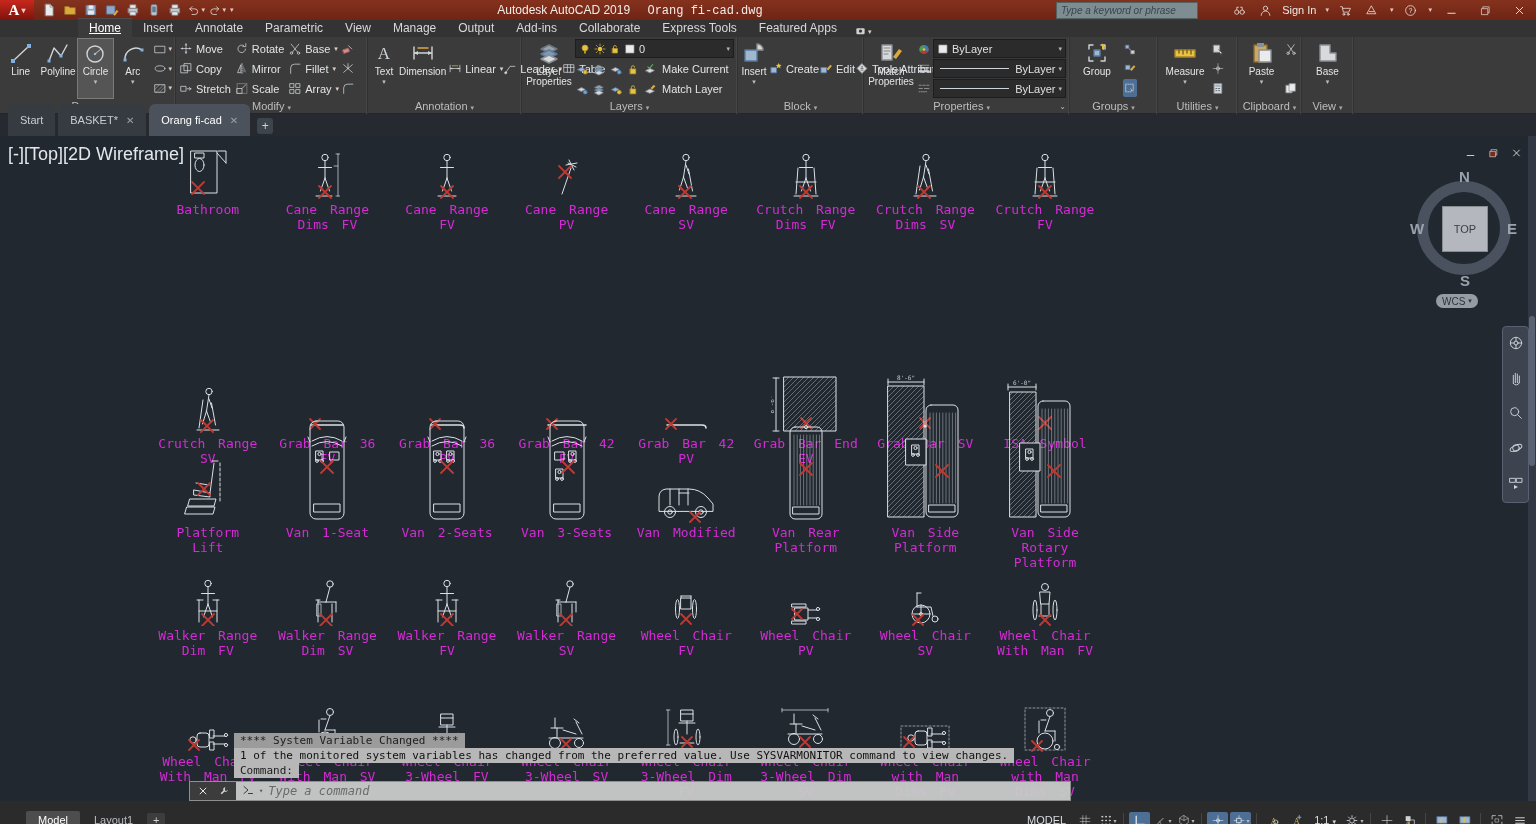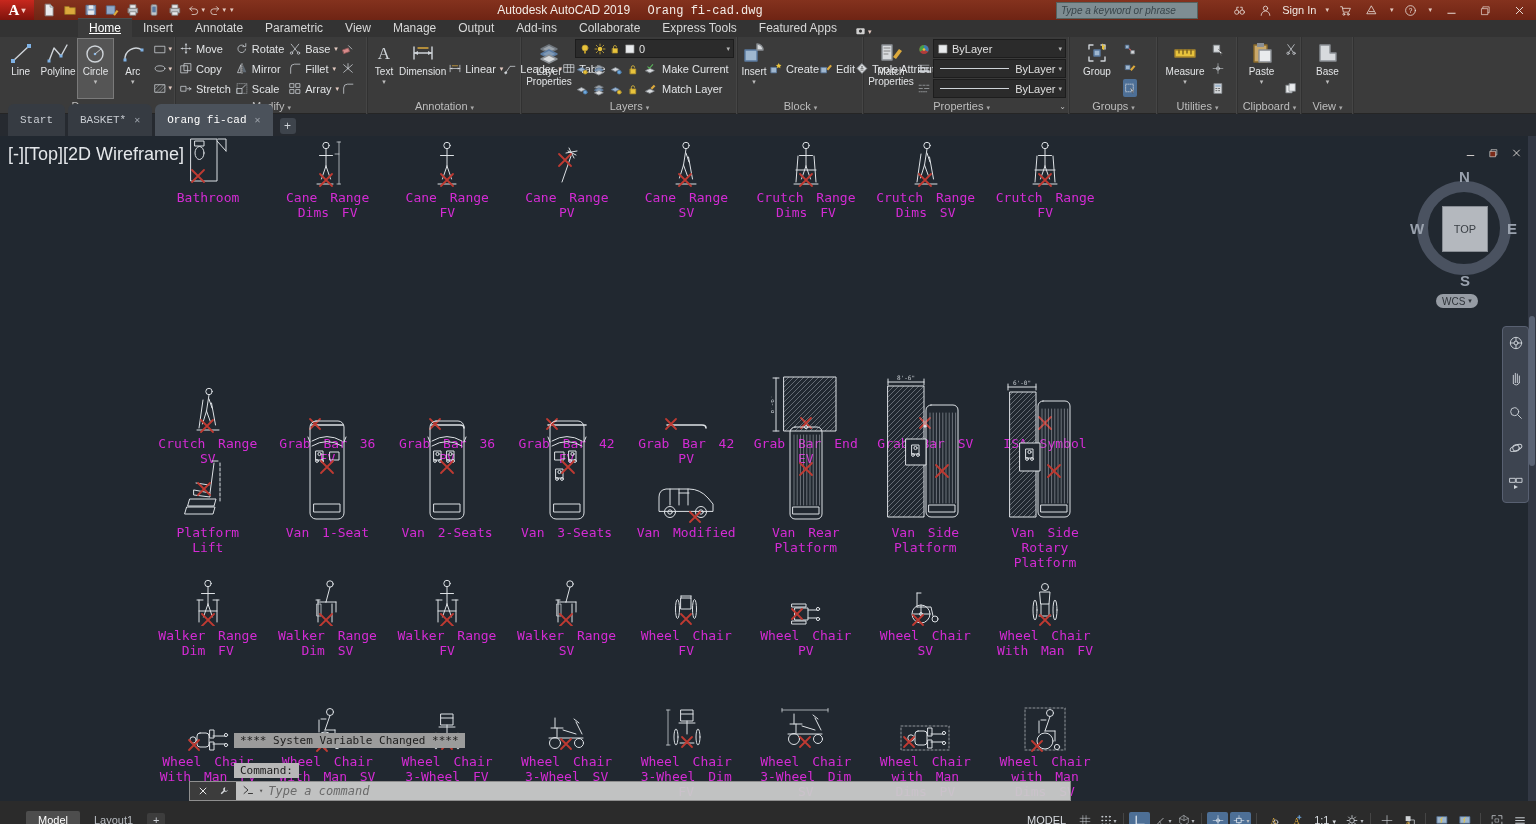--- a/index.html
+++ b/index.html
@@ -46,21 +46,21 @@
   .combo{background:#2b2b2b;border:1px solid #1d1d1d;color:#e0e0e0;font-size:11px;display:flex;align-items:center;gap:3px;padding:0 3px;height:17px;cursor:pointer;}
   .combo .grow{flex:1;}
   .combo svg{width:12px;height:12px;}
   .combo .dd{font-size:7px;color:#b5b5b5;}
   .laycol{display:flex;flex-direction:column;justify-content:space-between;}
   .layrow{display:flex;align-items:center;gap:3px;}
   .layrow svg{width:14px;height:13px;}
   .laylabel{color:#e2e4e6;font-size:11px;margin-left:2px;}
   
   .doctabs{position:absolute;left:0;top:114px;width:1536px;height:22px;background:#262a30;display:flex;align-items:flex-end;padding-left:8px;box-sizing:border-box;}
-  .dtab{height:26px;display:flex;align-items:center;gap:8px;padding:3px 12px;font-size:11px;color:#c9cdd3;background:#363b42;margin-right:3px;border-radius:6px 6px 0 0;cursor:pointer;font-family:Liberation Mono, monospace;}
+  .dtab{height:26px;display:flex;align-items:center;gap:8px;padding:3px 12px;font-size:11px;color:#c9cdd3;background:#363b42;margin-right:3px;border-radius:6px 6px 0 0;cursor:pointer;}
   .dtab.active{background:#4b525b;color:#fff;}
   .dtab .x{font-size:10px;color:#9aa0a8;}
   .dplus{width:16px;height:16px;border-radius:3px;background:#3e444c;color:#cfd3d8;font-size:12px;display:flex;align-items:center;justify-content:center;margin-left:4px;margin-bottom:2px;cursor:pointer;}
   
   .canvas{position:absolute;left:0;top:136px;width:1536px;height:665px;background:#212830;overflow:hidden;}
   .vplabel{position:absolute;left:8px;top:8px;font-size:18px;color:#e4e7ea;cursor:pointer;z-index:6;}
   .vpctrls{position:absolute;right:14px;top:8px;display:flex;gap:12px;z-index:6;}
   .vpctrls svg{width:11px;height:10px;}
   .blockrow{position:absolute;left:148px;width:957px;display:flex;z-index:4;}
   .blockcell{width:119.6px;display:flex;flex-direction:column;align-items:center;}
@@ -788,21 +788,21 @@
       <span id="vp-rest"><svg viewBox="0 0 24 24" fill="none" stroke="#f2ece7" stroke-width="1.4" stroke-linecap="round" stroke-linejoin="round">
             <rect x="7" y="4" width="13" height="13"></rect>
             <rect x="4" y="8" width="13" height="13" fill="#7a2a18"></rect>
           </svg></span>
       <span id="vp-close"><svg viewBox="0 0 24 24" fill="none" stroke="#f2ece7" stroke-width="1.4" stroke-linecap="round" stroke-linejoin="round">
             <path d="M5 5 L19 19 M19 5 L5 19" stroke-width="2"></path>
           </svg></span>
     </div>
 
     <div id="blocks">
-        <div class="blockrow" style="top: 4px; justify-content: flex-end;">
+        <div class="blockrow" style="top: 16px;">
           <div class="blockcell">
             <div class="bicon" style="height: 48px;">
               <svg width="46" height="52" viewBox="0 0 46 52" fill="none" stroke="#dde1e5" stroke-width="1" stroke-linecap="round" stroke-linejoin="round">
                 <rect x="6" y="3" width="26" height="42"></rect>
                 <rect x="10" y="5" width="9" height="5"></rect>
                 <ellipse cx="14.5" cy="17" rx="4.5" ry="6.5"></ellipse>
                 <path d="M32 5 L41 15 M33 3 h8 v12"></path>
                 <path d="M7 34 L19 46 M19 34 L7 46" stroke="#bf3a32" stroke-width="1.8"></path>
               </svg>
             </div>
@@ -1427,20 +1427,21 @@
             <rect x="3" y="5" width="8" height="6"></rect>
             <rect x="13" y="5" width="8" height="6"></rect>
             <path d="M9 15 L15 18 L9 21 Z" fill="#cfd4d9" stroke="none"></path>
           </svg></span>
       </div>
     <div class="scrolltrack"></div>
     <div class="scrollthumb"></div>
 
     <div class="cmdnotice">
       <span class="l1">**** System Variable Changed ****</span>
+      <span class="l2">1 of the monitored system variables has changed from the preferred value. Use SYSVARMONITOR command to view changes.</span>
     </div>
     <div class="cmdprompt">Command:</div>
     <div class="cmdbar">
       <div class="cmdgrip">
         <span id="cmd-x"><svg viewBox="0 0 24 24" fill="none" stroke="#e6e6e6" stroke-width="1.4" stroke-linecap="round" stroke-linejoin="round">
               <path d="M5 5 L19 19 M19 5 L5 19" stroke-width="2.4"></path>
             </svg></span>
         <span id="cmd-wrench"><svg viewBox="0 0 24 24" fill="none" stroke="#cfd4d9" stroke-width="1.4" stroke-linecap="round" stroke-linejoin="round">
               <path d="M15 3 a5 5 0 0 0 -4.2 7.6 L4 17.5 L6.5 20 L13.4 13.2 A5 5 0 0 0 21 9 l-3.2 3.2 -2.8 -1 -1 -2.8 Z" fill="#d7dadd" stroke="none"></path>
             </svg></span>

